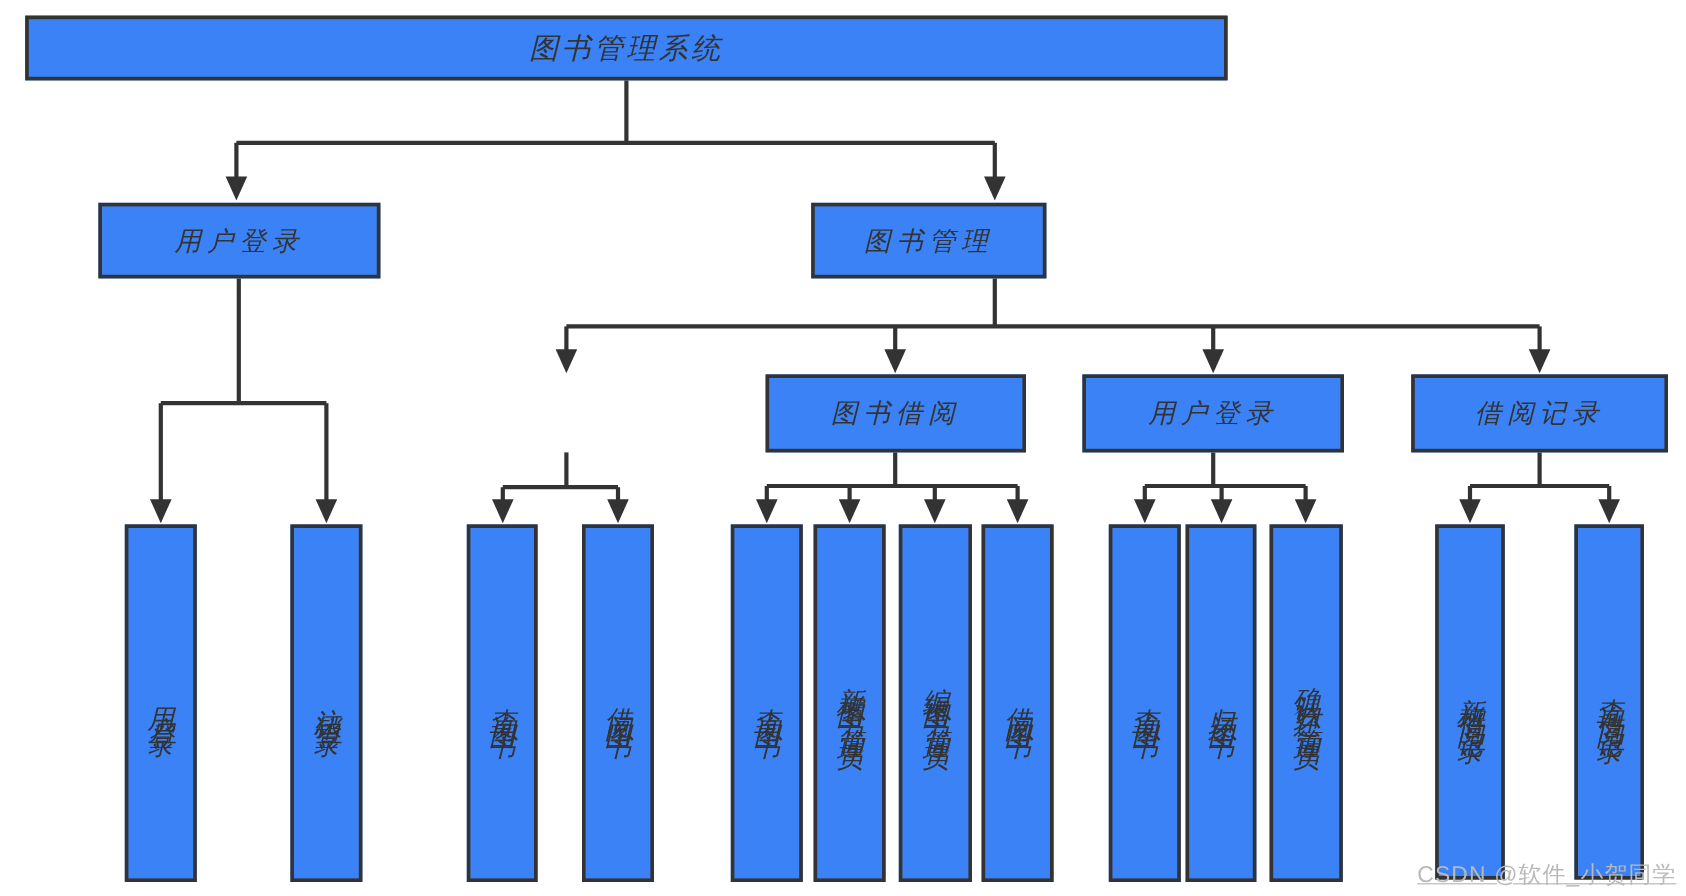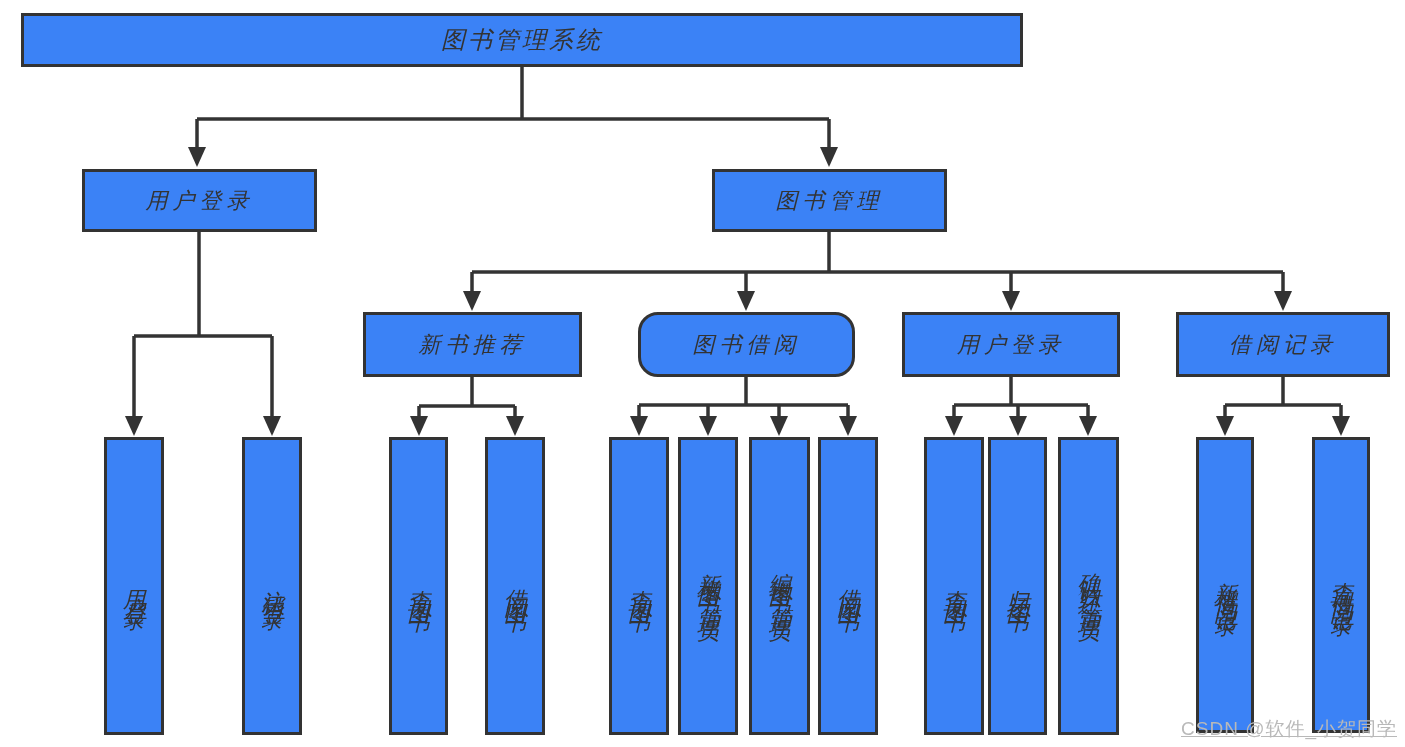--- a/index.html
+++ b/index.html
@@ -110,28 +110,25 @@
     </g>
   </svg>
 
   <div class="box root" style="left:21px; top:13px; width:1002px; height:54px;">
     <span>图书管理系统</span>
   </div>
 
   <div class="box h" style="left:82px; top:169px; width:235px; height:63px;">
     <span>用户登录</span>
   </div>
-  <div class="box h" style="left:712px; top:169px; width:235px; height:63px;">
+  <div class="box h" style="left:676px; top:169px; width:196px; height:63px;">
     <span>图书管理</span>
   </div>
 
-  <div class="box h" style="left:363px; top:312px; width:219px; height:65px;">
-    <span>新书推荐</span>
-  </div>
-  <div class="box h" style="left:638px; top:312px; width:217px; height:65px;border-radius:20px;">
+  <div class="box h" style="left:638px; top:312px; width:217px; height:65px;">
     <span>图书借阅</span>
   </div>
   <div class="box h" style="left:902px; top:312px; width:218px; height:65px;">
     <span>用户登录</span>
   </div>
   <div class="box h" style="left:1176px; top:312px; width:214px; height:65px;text-align:right;">
     <span>借阅记录</span>
   </div>
 
   <div class="box v" style="left:104px; top:437px; width:60px; height:298px;">

